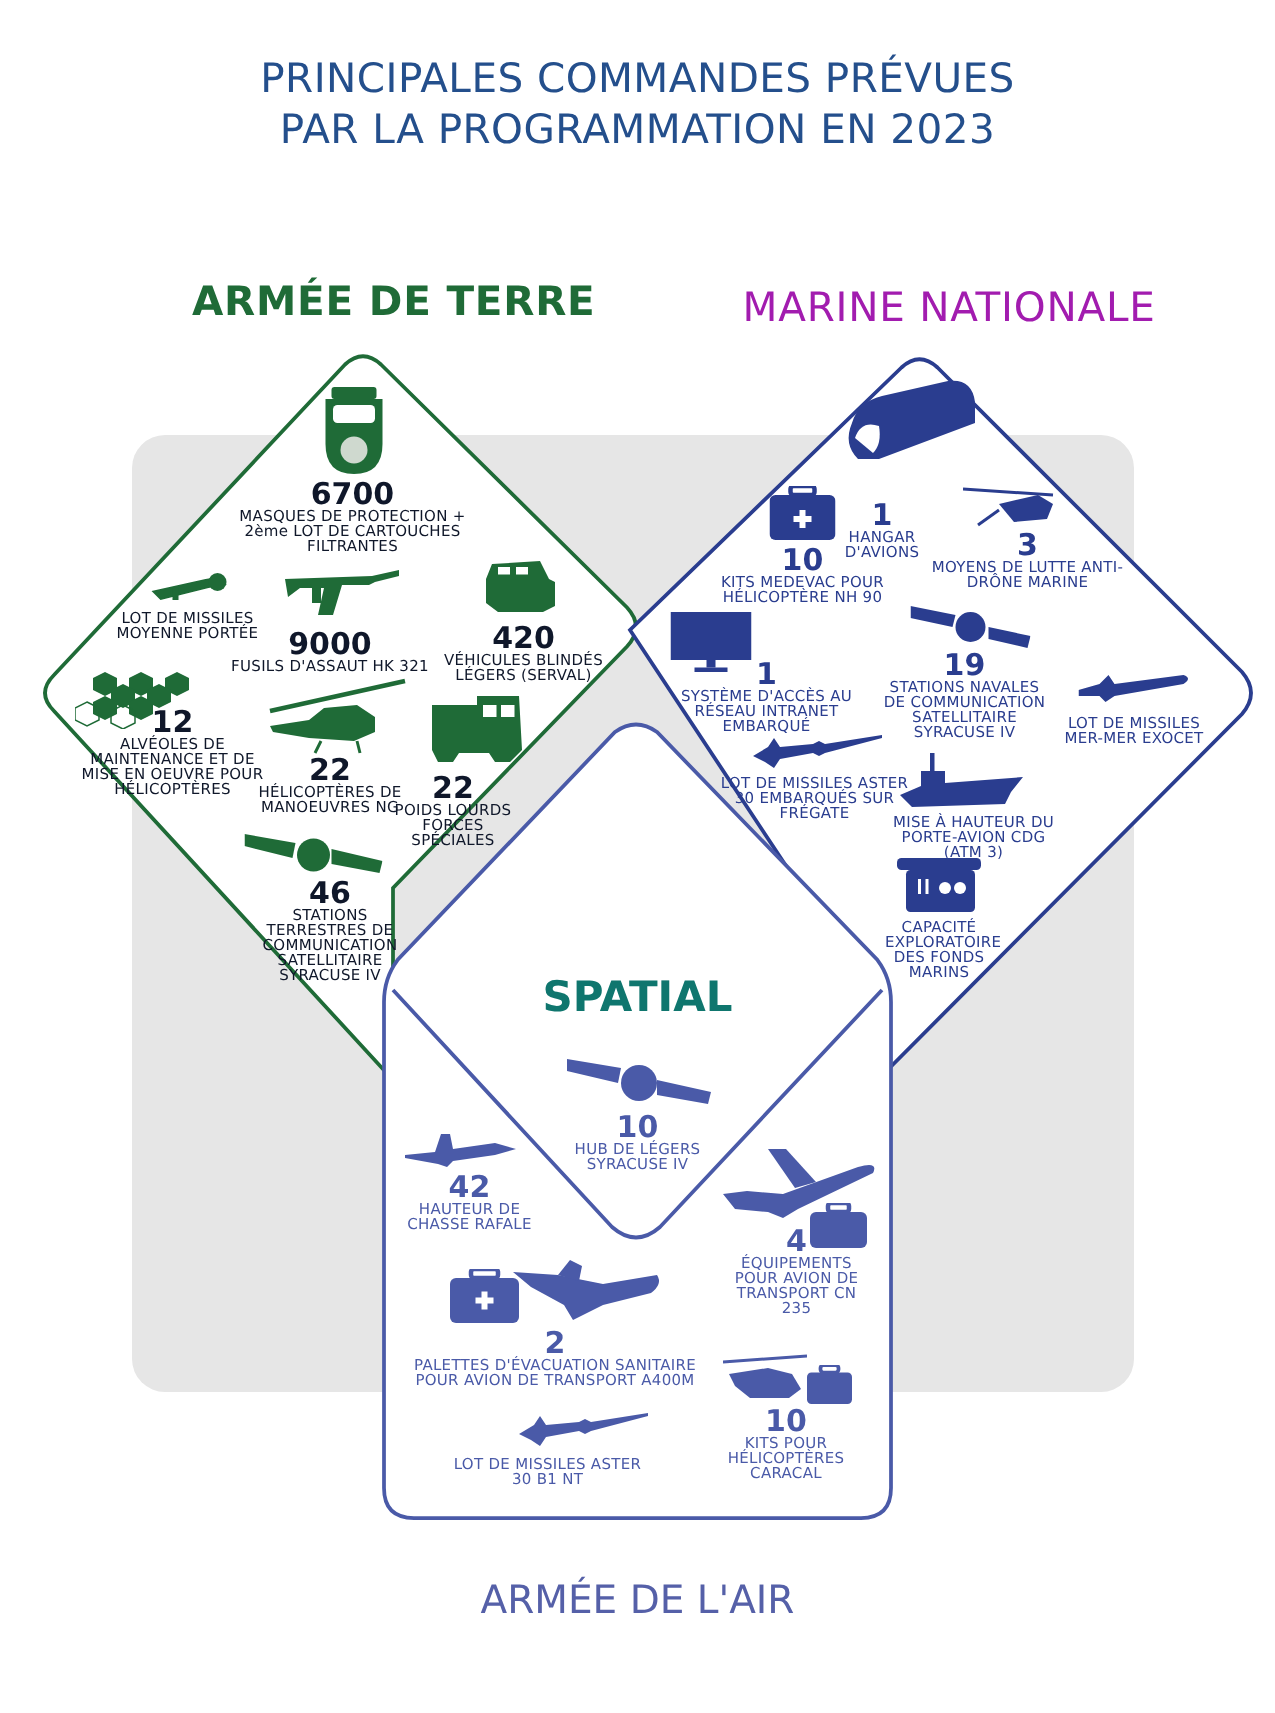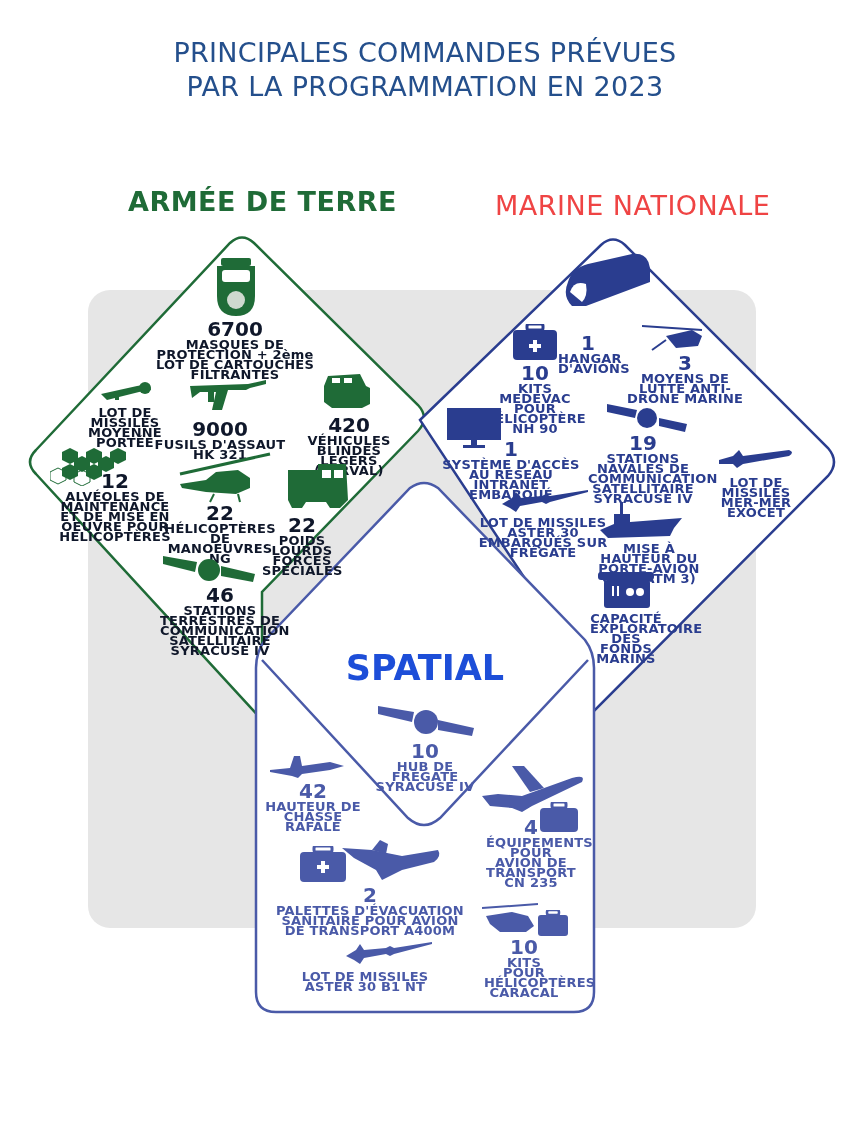--- a/index.html
+++ b/index.html
@@ -13,35 +13,35 @@
     left: 0; width: 850px; top: 36px; text-align: center;
     color: #244f8c; font-weight: normal; font-size: 27px; line-height: 34px;
     letter-spacing: 0.3px;
   }
   .gray-bg {
     left: 88px; top: 290px; width: 668px; height: 638px;
     background: #e6e6e6; border-radius: 22px;
   }
   .section-title { font-size: 27px; letter-spacing: 0.5px; }
   .terre-title { left: 128px; top: 186px; color: #1f6b37; font-weight: bold; }
-  .marine-title { left: 495px; top: 190px; color: #ef4444; }
+  .marine-title { left: 495px; top: 190px; color: #a21caf; }
   .air-title {
     left: 0; width: 850px; top: 1050px; text-align: center;
     color: #5560a8; font-size: 26px; line-height: 34px;
   }
   svg.frame { position: absolute; left: 0; top: 0; }
   .item { position: absolute; text-align: center; }
   .num { font-weight: bold; font-size: 20px; line-height: 22px; display: block; }
-  .lbl { font-weight: bold; font-size: 13px; line-height: 10px; display: block; letter-spacing: 0.2px; }
+  .lbl { font-weight: normal; font-size: 10px; line-height: 10px; display: block; letter-spacing: 0.2px; }
   .green .num, .green .lbl { color: #0f172a; }
   .blue .num, .blue .lbl { color: #2a3d8f; }
   .lblue .num, .lblue .lbl { color: #4a5aa8; }
   .spatial-title {
     left: 255px; width: 340px; top: 648px; text-align: center;
-    color: #1d4ed8; font-weight: bold; font-size: 35px;
+    color: #0f766e; font-weight: bold; font-size: 28px;
   }
   .icon { position: absolute; }
 </style>
 </head>
 <body>
 
 <div class="abs title">
   <div>PRINCIPALES COMMANDES PRÉVUES</div>
   <div>PAR LA PROGRAMMATION EN 2023</div>
 </div>
@@ -56,20 +56,21 @@
 
   <path d="M410,488 Q424,478 438,488 L585,640 Q594,652 594,668 L594,992 Q594,1012 574,1012 L276,1012 Q256,1012 256,992 L256,668 Q256,652 265,640 Z" fill="#ffffff" stroke="#4a5aa8" stroke-width="2.5"></path>
 
   <path d="M262,660 L408,818 Q424,832 440,818 L588,660" fill="none" stroke="#4a5aa8" stroke-width="2.5"></path>
 </svg>
 
 <div class="abs section-title terre-title">ARMÉE DE TERRE</div>
 <div class="abs section-title marine-title">MARINE NATIONALE</div>
 <div class="abs spatial-title">SPATIAL</div>
 <div class="abs air-title">
+  <div>ARMÉE DE L'AIR</div>
 </div>
 
 <svg class="icon" style="left:213px;top:258px" width="46" height="58">
   <rect x="8" y="0" width="30" height="8" rx="2" fill="#1f6b37"></rect>
   <path d="M4,8 h38 v30 q0,20 -19,20 q-19,0 -19,-20 z" fill="#1f6b37"></path>
   <rect x="9" y="12" width="28" height="12" rx="3" fill="#ffffff"></rect>
   <ellipse cx="23" cy="42" rx="9" ry="9" fill="#cfd9cf"></ellipse>
 </svg>
 <div class="item green" style="left:150px;top:318px;width:170px">
   <span class="num">6700</span>
@@ -239,21 +240,21 @@
   <span class="lbl">CAPACITÉ EXPLORATOIRE DES FONDS MARINS</span>
 </div>
 
 <svg class="icon" style="left:378px;top:702px" width="96" height="36">
   <polygon points="0,4 36,10 34,20 0,12" fill="#4a5aa8"></polygon>
   <polygon points="60,18 96,26 94,34 60,28" fill="#4a5aa8"></polygon>
   <circle cx="48" cy="20" r="12" fill="#4a5aa8"></circle>
 </svg>
 <div class="item lblue" style="left:365px;top:740px;width:120px">
   <span class="num">10</span>
-  <span class="lbl">HUB DE FRÉGATE SYRACUSE IV</span>
+  <span class="lbl">HUB DE LÉGERS SYRACUSE IV</span>
 </div>
 
 <svg class="icon" style="left:270px;top:752px" width="74" height="26">
   <path d="M0,18 L20,16 L24,4 L30,4 L32,14 L60,10 L74,14 L60,18 L32,22 L28,26 L22,24 L0,20 Z" fill="#4a5aa8"></path>
 </svg>
 <div class="item lblue" style="left:258px;top:780px;width:110px">
   <span class="num">42</span>
   <span class="lbl">HAUTEUR DE CHASSE RAFALE</span>
 </div>
 

